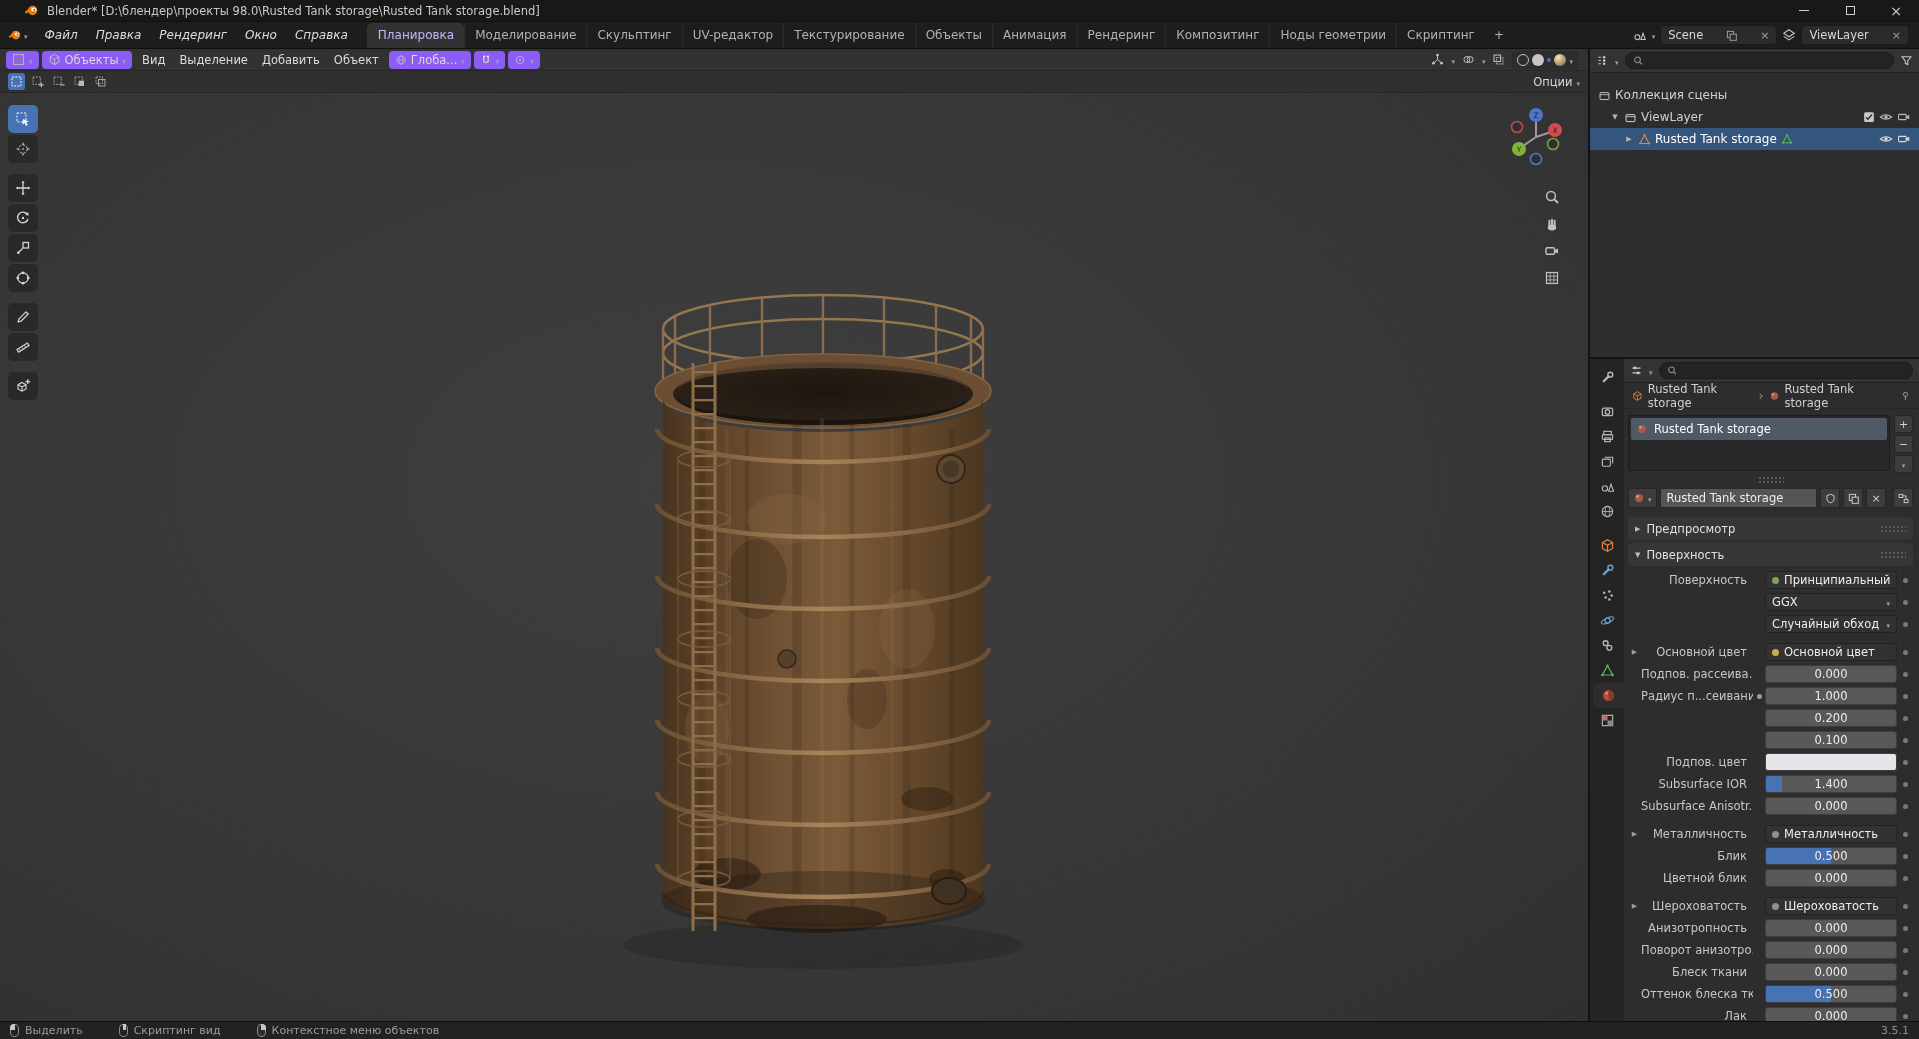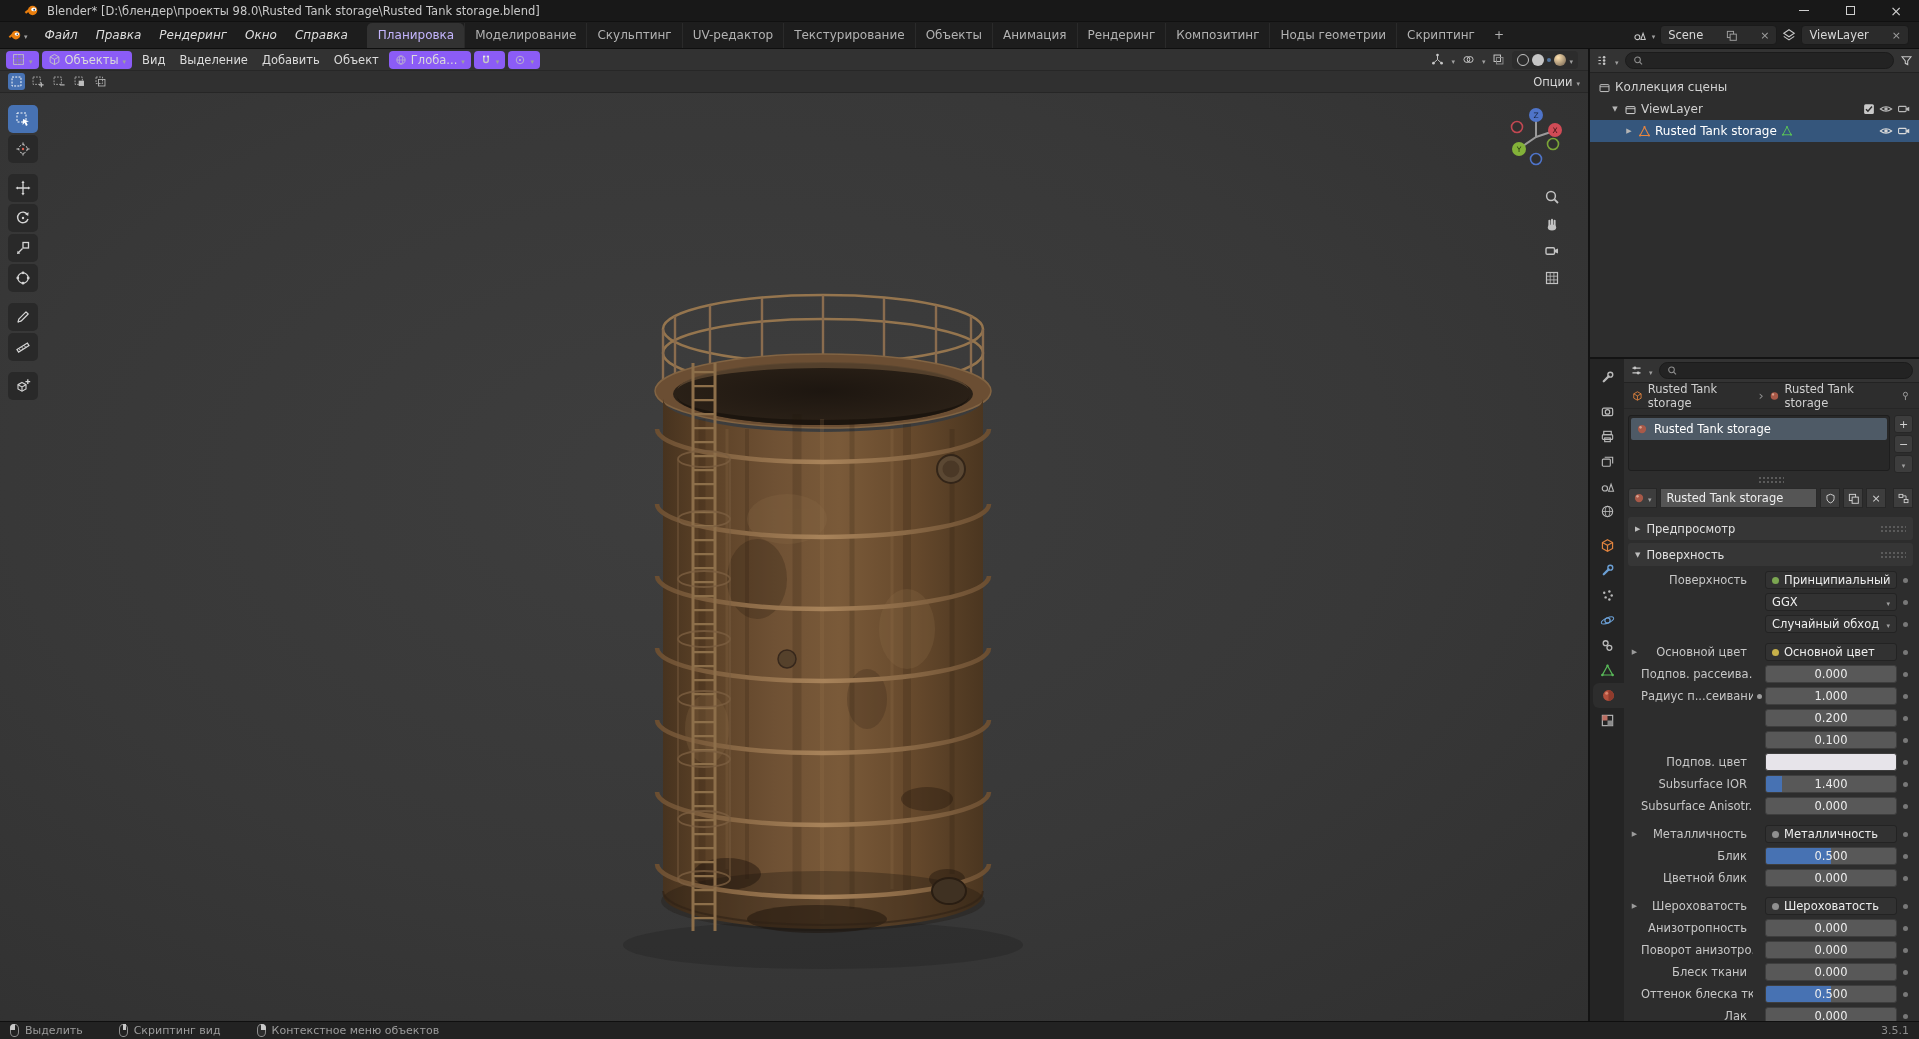--- a/index.html
+++ b/index.html
@@ -67,21 +67,21 @@
   .gizmo{position:absolute;top:12px;right:20px;}
   .vpicons{position:absolute;top:96px;right:28px;display:flex;flex-direction:column;gap:11px;align-items:center;}
 
   
   .right{width:329px;display:flex;flex-direction:column;background:#2d2d2d;}
   .outliner{height:310px;display:flex;flex-direction:column;border-bottom:2px solid #131313;}
   .ed-header{height:24px;background:#333;display:flex;align-items:center;gap:6px;padding:0 6px;border-bottom:1px solid #222;}
   .search{flex:1;display:flex;align-items:center;gap:5px;background:#232323;border:1px solid #1b1b1b;
     border-radius:10px;height:17px;padding:0 7px;}
   .search input{background:transparent;border:none;outline:none;color:#ddd;width:100%;font-size:11px;}
-  .outl-body{flex:1;padding-top:3px;}
+  .outl-body{flex:1;padding-top:3px;margin-top:8px;}
   .orow{height:22px;display:flex;align-items:center;gap:4px;padding-right:8px;color:#d0d0d0;}
   .orow.selected{background:#35567c;color:#fff;}
   .osp{flex:1;}
   .disc{font-size:7px;color:#b5b5b5;width:10px;text-align:center;}
 
   .properties{flex:1;display:flex;min-height:0;}
   .ptabs{width:34px;background:#242424;display:flex;flex-direction:column;padding-top:6px;}
   .ptab{height:25px;display:flex;align-items:center;justify-content:center;}
   .ptab.active{background:#2d2d2d;border-radius:6px 0 0 6px;margin-left:3px;}
   .pgap{height:9px;}

